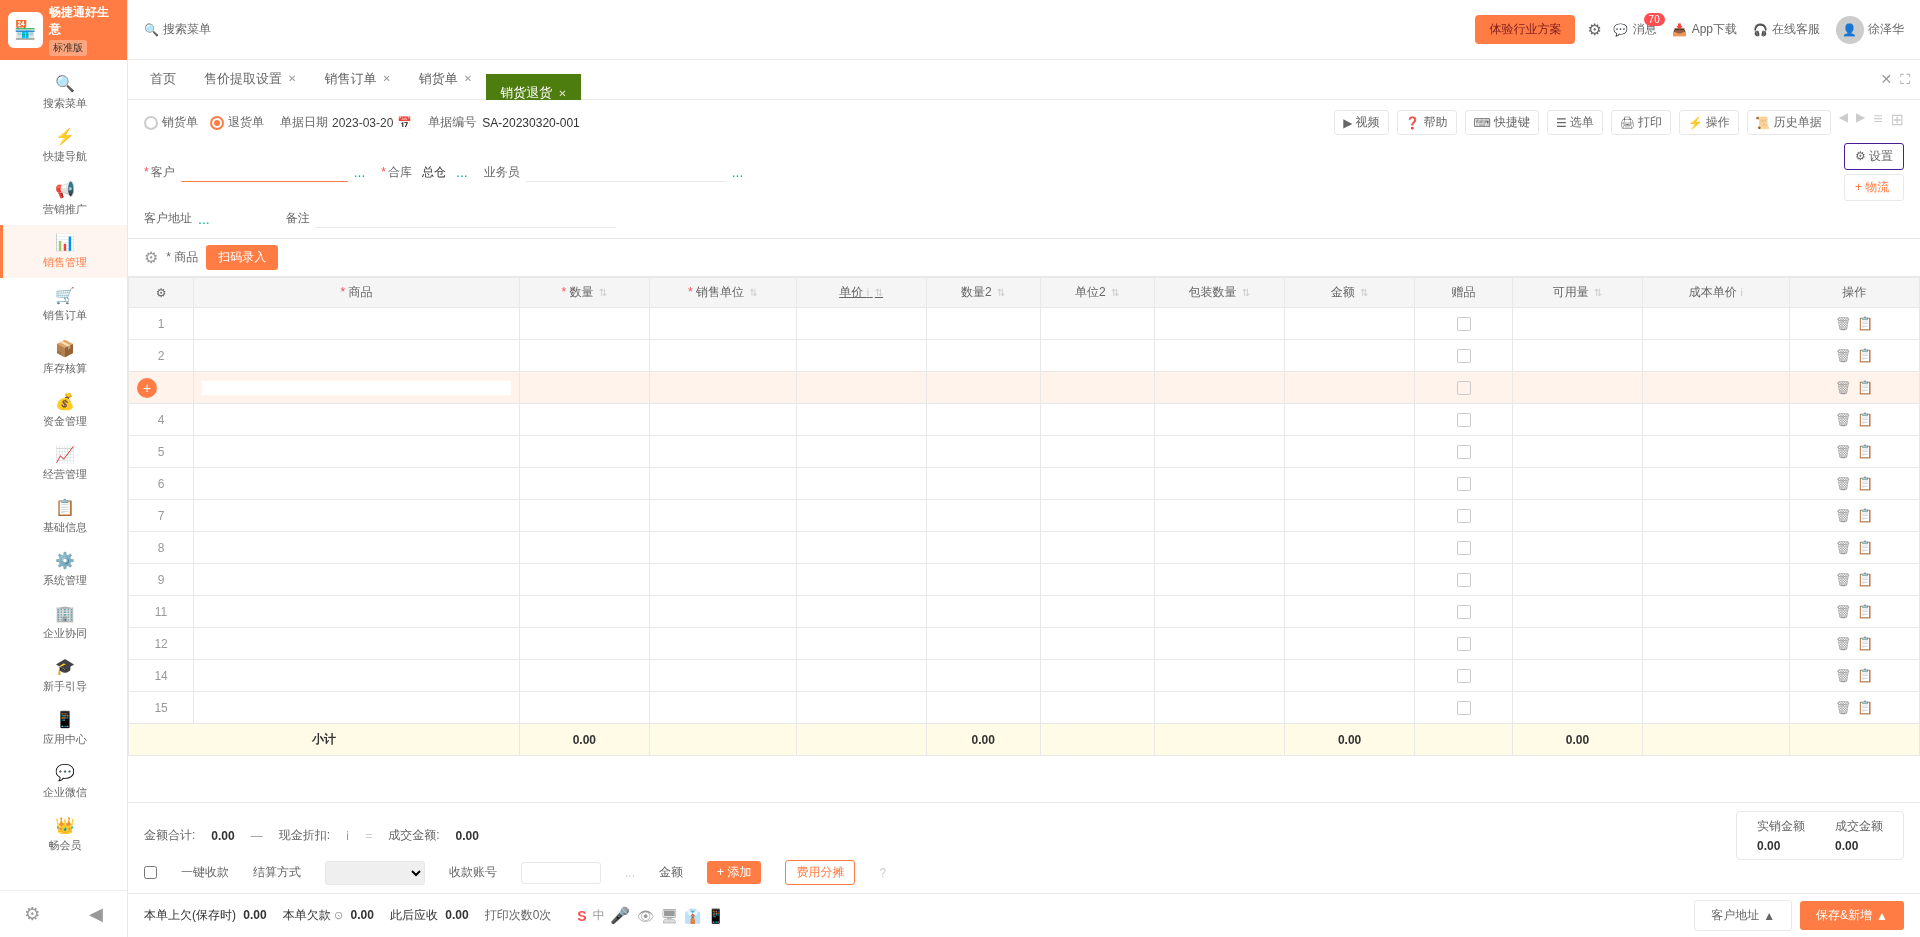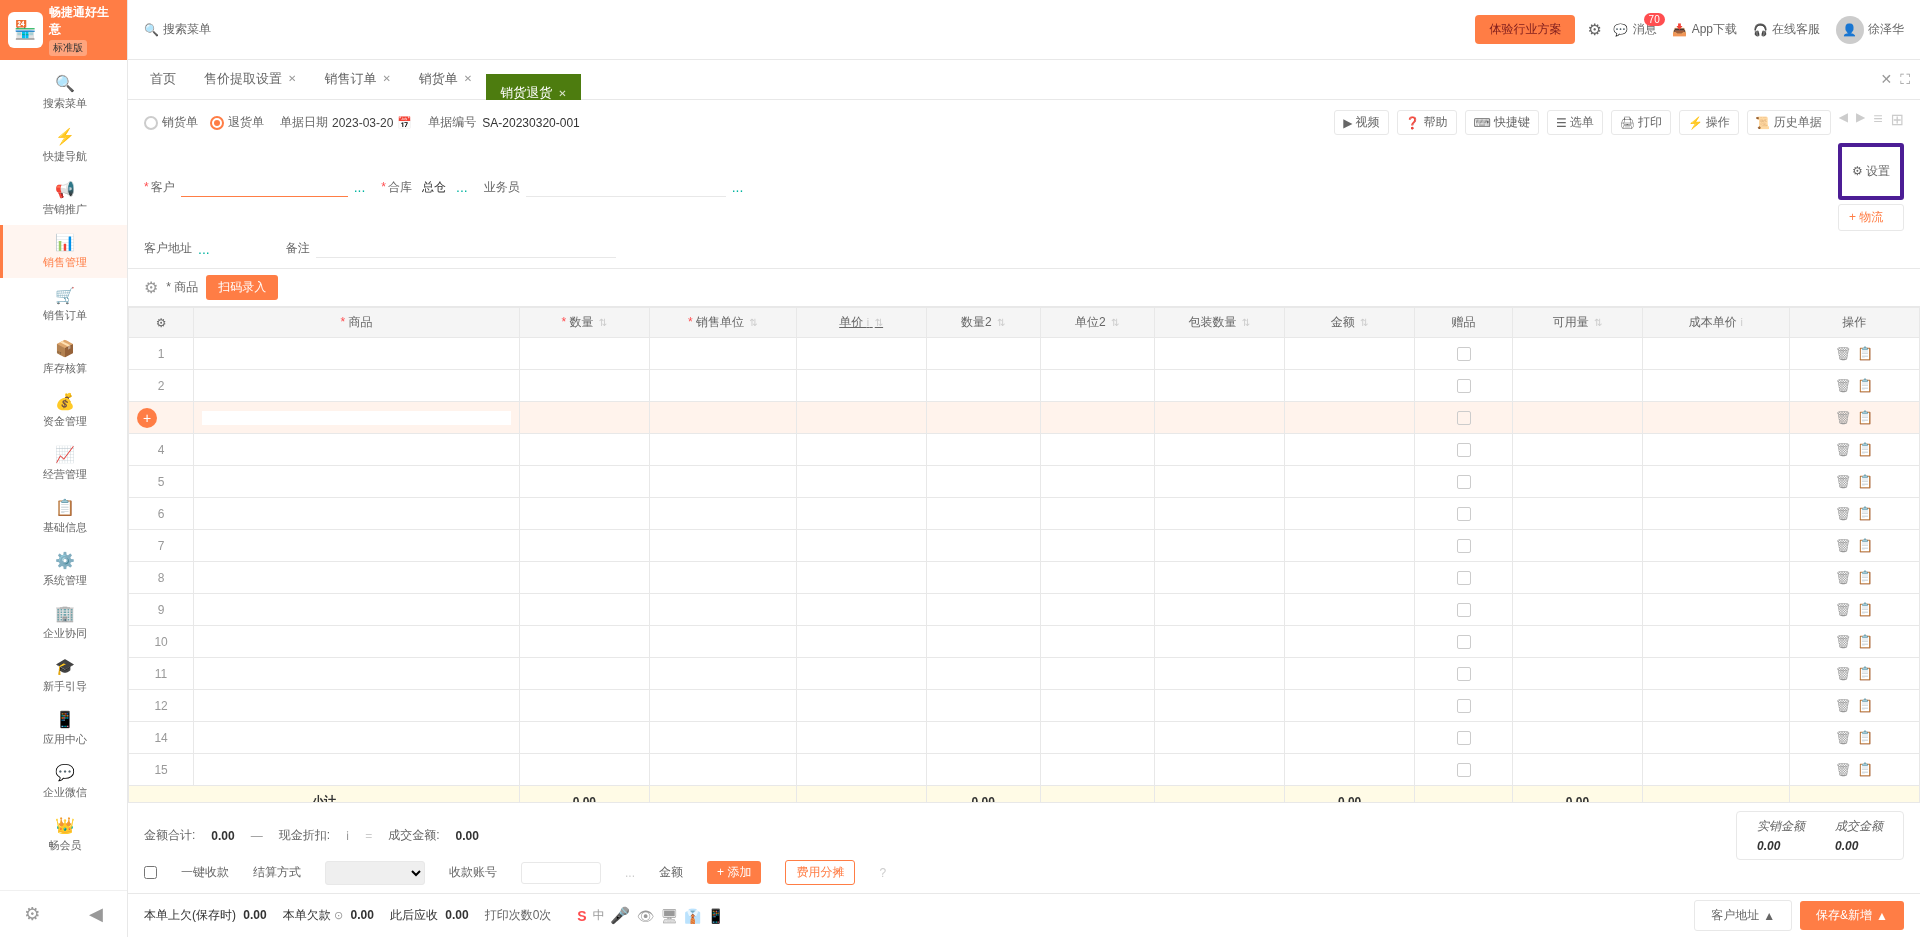--- a/index.html
+++ b/index.html
@@ -60,21 +60,21 @@
     .form-label { color: #666; font-size: 12px; white-space: nowrap; }
     .form-label.required::before { content: '*'; color: #ff4d4f; margin-right: 2px; }
     .form-input { border: none; border-bottom: 1px solid #e8e8e8; padding: 2px 6px; font-size: 12px; color: #333; min-width: 120px; outline: none; }
     .form-dots { color: #00b4a0; cursor: pointer; font-size: 14px; }
     .date-field { display: flex; align-items: center; gap: 4px; }
     .date-value { font-size: 12px; color: #404040; }
     .cal-icon { color: #999; cursor: pointer; }
     .doc-no { font-size: 12px; color: #333; }
     .form-right-actions { margin-left: auto; display: flex; gap: 8px; }
     .action-btn { display: flex; align-items: center; gap: 3px; color: #666; font-size: 12px; cursor: pointer; padding: 3px 8px; border: 1px solid #e8e8e8; border-radius: 3px; background: #fff; }
-    .settings-fab { background: #fff; border: 4px solid #4c1d95; border-radius: 3px; padding: 16px 10px; color: #666; font-size: 12px; cursor: pointer; display: flex; align-items: center; gap: 3px; }
+    .settings-fab { background: #fff; border: 1px solid #4c1d95; border-radius: 3px; padding: 4px 10px; color: #666; font-size: 12px; cursor: pointer; display: flex; align-items: center; gap: 3px; }
     .logistics-fab { background: #fff; border: 1px solid #e8e8e8; border-radius: 3px; padding: 4px 10px; color: #ff7d45; font-size: 12px; cursor: pointer; display: flex; align-items: center; gap: 3px; }
 
     
     .table-toolbar { background: #fff; padding: 6px 16px; display: flex; align-items: center; gap: 8px; border-bottom: 1px solid #e8e8e8; }
     .scan-btn { background: #ff7d45; color: #fff; border: none; border-radius: 3px; padding: 4px 12px; font-size: 12px; cursor: pointer; }
 
     
     .table-wrap { flex: 1; overflow-y: auto; background: #fff; }
     table { width: 100%; border-collapse: collapse; font-size: 12px; }
     thead tr { background: #f5f5f5; }
@@ -596,44 +596,20 @@
       <td></td>
       <td></td>
       <td>
         <div class="action-cell">
           <span class="row-action-btn">🗑</span>
           <span class="row-action-btn">📋</span>
         </div>
       </td>
     </tr>
               <tr>
-      <td class="row-num">10</td>
-      <td></td>
-      <td></td>
-      <td></td>
-      <td></td>
-      <td></td>
-      <td></td>
-      <td></td>
-      <td></td>
-      <td>
-                  <div class="checkbox-cell">
-                    <div class="cb"></div>
-                  </div>
-                </td>
-      <td></td>
-      <td></td>
-      <td>
-        <div class="action-cell">
-          <span class="row-action-btn">🗑</span>
-          <span class="row-action-btn">📋</span>
-        </div>
-      </td>
-    </tr>
-              <tr>
       <td class="row-num">11</td>
       <td></td>
       <td></td>
       <td></td>
       <td></td>
       <td></td>
       <td></td>
       <td></td>
       <td></td>
       <td>
@@ -744,21 +720,21 @@
     <div class="bottom-summary">
       <div class="summary-row">
         <span class="summary-label">金额合计:</span>
         <span class="summary-value">0.00</span>
         <span class="summary-dash">—</span>
         <span class="summary-label">现金折扣:</span>
         <span style="color:#999;">ℹ</span>
         <span style="color:#ccc;">=</span>
         <span class="summary-label">成交金额:</span>
         <span class="summary-value">0.00</span>
-        <div style="margin-left:auto; background:#fff; border:1px solid #e8e8e8; border-radius:4px; padding:6px 20px; font-size:12px; display:flex; gap:30px;font-style:italic;">
+        <div style="margin-left:auto; background:#fff; border:1px solid #e8e8e8; border-radius:4px; padding:6px 20px; font-size:12px; display:flex; gap:30px;">
           <div style="display:flex;flex-direction:column;gap:4px;">
             <span class="rs-label">实销金额</span>
             <span class="rs-value">0.00</span>
           </div>
           <div style="display:flex;flex-direction:column;gap:4px;">
             <span class="rs-label">成交金额</span>
             <span class="rs-value">0.00</span>
           </div>
         </div>
       </div>

